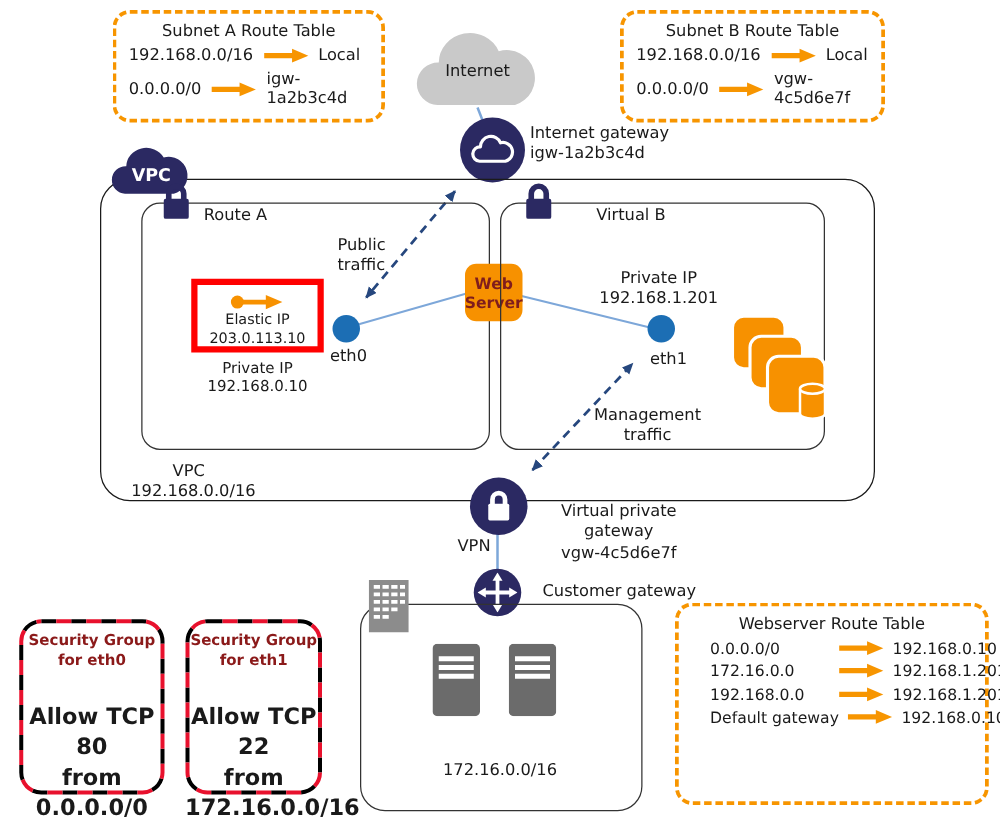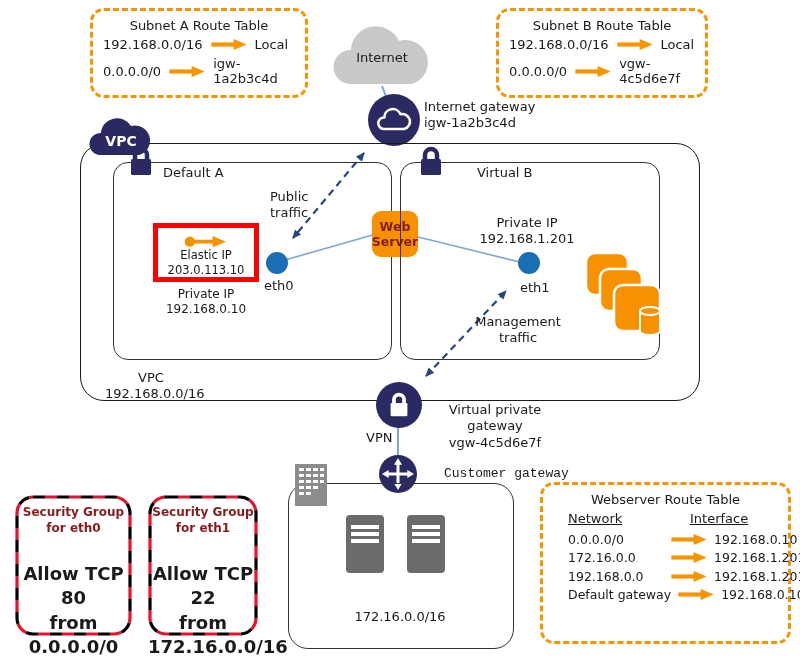--- a/index.html
+++ b/index.html
@@ -139,21 +139,21 @@
     <div class="vpc-cloud-txt" style="top:22px;">VPC</div>
   </div>
 
   <div class="abs subnetbox" style="left:113px;top:162px;width:277px;height:196px;"></div>
   <div class="abs" style="left:128px;top:146px;">
     <svg width="26" height="31" viewBox="0 0 26 31">
       <path d="M7,14 V9 a6,6 0 0 1 12,0 V14" fill="none" stroke="#2B2962" stroke-width="4.5"></path>
       <rect x="3" y="13" width="20" height="16" rx="1.5" fill="#2B2962"></rect>
     </svg>
   </div>
-  <div class="abs lbl" style="left:163px;top:165px;">Default A</div>
+  <div class="abs lbl" style="left:163px;top:165px;">Route A</div>
 
   <div class="abs lbl" style="left:270px;top:189px;width:58px;">Public traffic</div>
 
   <div class="abs" id="elastic-box" style="left:153px;top:223px;width:96px;height:49px;">
     <svg width="44" height="14" viewBox="0 0 46 14" style="margin-top:7px;">
       <circle cx="6" cy="7" r="5.5" fill="#F79100"></circle>
       <line x1="10" y1="7" x2="32" y2="7" stroke="#F79100" stroke-width="4"></line>
       <polygon points="30,1 44,7 30,13" fill="#F79100"></polygon>
     </svg>
     <div>Elastic IP</div>
@@ -190,21 +190,21 @@
   <div class="abs" style="left:584px;top:251px;">
     <svg width="82" height="88" viewBox="0 0 82 88">
       <rect x="2" y="2" width="42" height="42" rx="9" fill="#F79100" stroke="#fff" stroke-width="2.5"></rect>
       <rect x="16" y="18" width="42" height="42" rx="9" fill="#F79100" stroke="#fff" stroke-width="2.5"></rect>
       <rect x="30" y="34" width="46" height="46" rx="9" fill="#F79100" stroke="#fff" stroke-width="2.5"></rect>
       <path d="M56,60 v20 a10,4 0 0 0 20,0 v-20" fill="#F79100" stroke="#fff" stroke-width="2"></path>
       <ellipse cx="66" cy="60" rx="10" ry="4" fill="#F79100" stroke="#fff" stroke-width="2"></ellipse>
     </svg>
   </div>
 
-  <div class="abs lbl ctr" style="left:472px;top:314px;width:92px;">Management traffic</div>
+  <div class="abs lbl ctr" style="left:472px;top:325px;width:92px;">Management traffic</div>
 
   <div class="abs lbl ctr" style="left:105px;top:370px;width:92px;">
     <div>VPC</div>
     <div>192.168.0.0/16</div>
   </div>
 
   <div class="abs navcircle" style="left:376px;top:382px;width:46px;height:46px;border-radius:50%;background:#2B2962;display:flex;align-items:center;justify-content:center;">
     <svg width="22" height="26" viewBox="0 0 26 31">
       <path d="M7,14 V9 a6,6 0 0 1 12,0 V14" fill="none" stroke="#ffffff" stroke-width="4.5"></path>
       <rect x="3" y="13" width="20" height="16" rx="1.5" fill="#ffffff"></rect>
@@ -223,21 +223,21 @@
         <line x1="6" y1="18" x2="30" y2="18"></line>
       </g>
       <g fill="#ffffff">
         <polygon points="18,0 13.5,7.5 22.5,7.5"></polygon>
         <polygon points="18,36 13.5,28.5 22.5,28.5"></polygon>
         <polygon points="0,18 7.5,13.5 7.5,22.5"></polygon>
         <polygon points="36,18 28.5,13.5 28.5,22.5"></polygon>
       </g>
     </svg>
   </div>
-  <div class="abs lbl" style="left:444px;top:466px;font-family:Liberation Mono, monospace;">Customer gateway</div>
+  <div class="abs lbl" style="left:434px;top:466px;">Customer gateway</div>
 
   <div class="abs dcbox" style="left:288px;top:483px;width:224px;height:164px;"></div>
   <div class="abs" style="left:295px;top:464px;">
     <svg width="32" height="42" viewBox="0 0 32 42">
       <rect x="0" y="0" width="32" height="42" fill="#8C8C8C"></rect>
       <g fill="#ffffff">
         <rect x="4" y="4" width="5" height="3"></rect>
           <rect x="11" y="4" width="5" height="3"></rect>
           <rect x="18" y="4" width="5" height="3"></rect>
           <rect x="25" y="4" width="4" height="3"></rect>
@@ -308,24 +308,20 @@
     </div>
     <div class="sg-rule" style="margin-top:26px;">
       <div>Allow TCP 22</div>
       <div>from</div>
       <div>172.16.0.0/16</div>
     </div>
   </div>
 
   <div class="abs rtbox" style="left:540px;top:482px;width:245px;height:156px;">
     <div class="rt-title">Webserver Route Table</div>
-    <div class="wsrt-head">
-      <span class="wsrt-net" style="min-width:122px;">Network</span>
-      <span>Interface</span>
-    </div>
     <div class="wsrt-row">
       <span class="wsrt-net">0.0.0.0/0</span>
       <svg class="oarr" viewBox="0 0 40 14">
           <line x1="1" y1="7" x2="27" y2="7"></line>
           <polygon points="25,1 39,7 25,13"></polygon>
         </svg>
       <span>192.168.0.10</span>
     </div>
     <div class="wsrt-row">
       <span class="wsrt-net">172.16.0.0</span>

